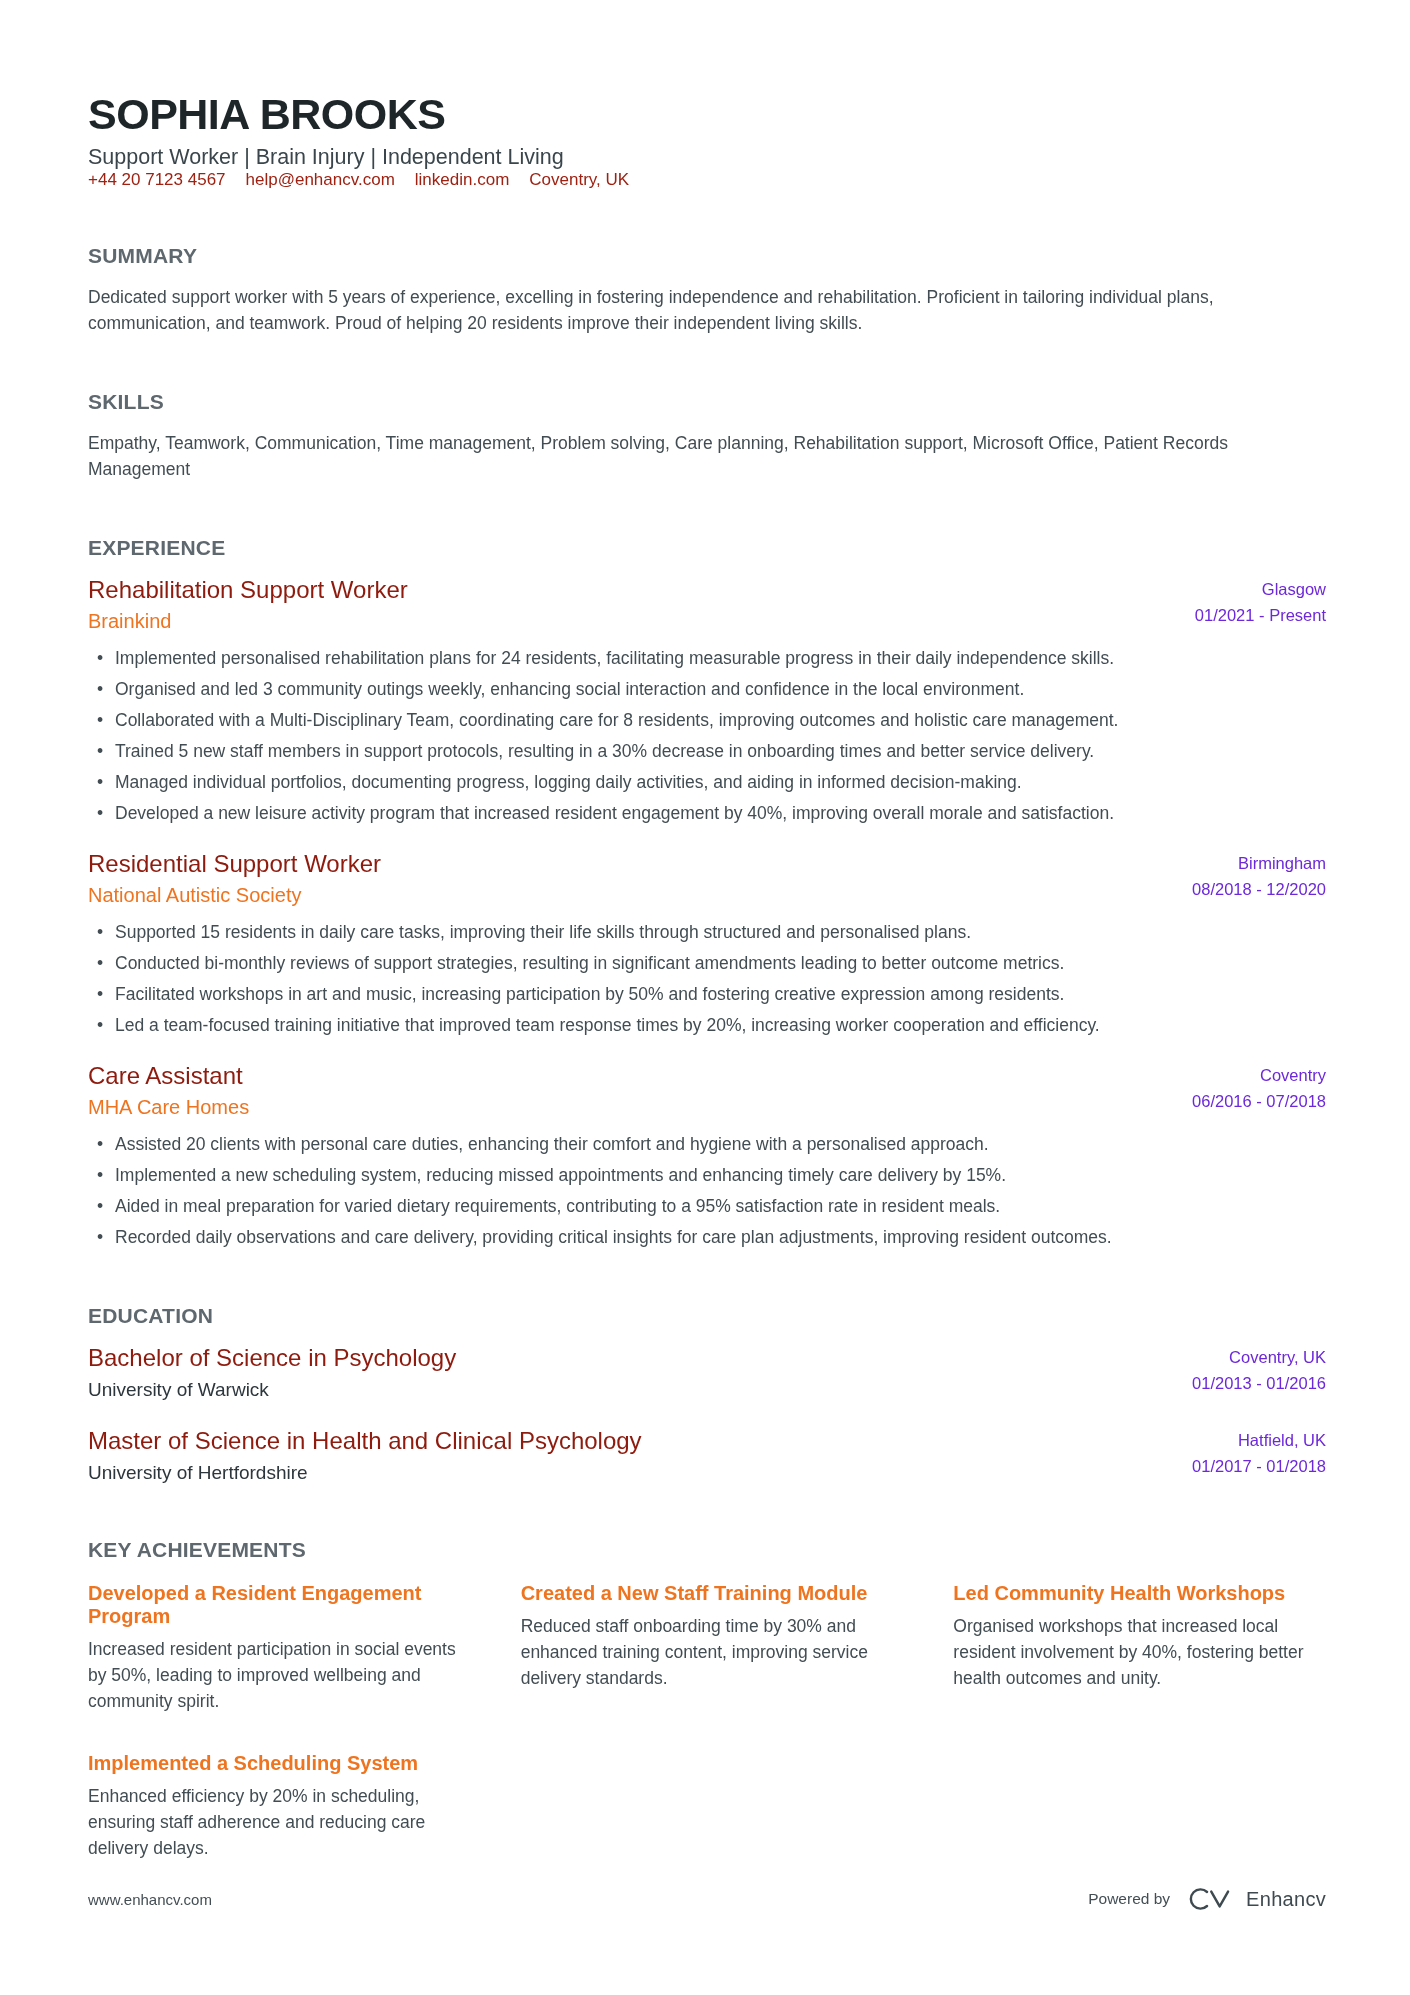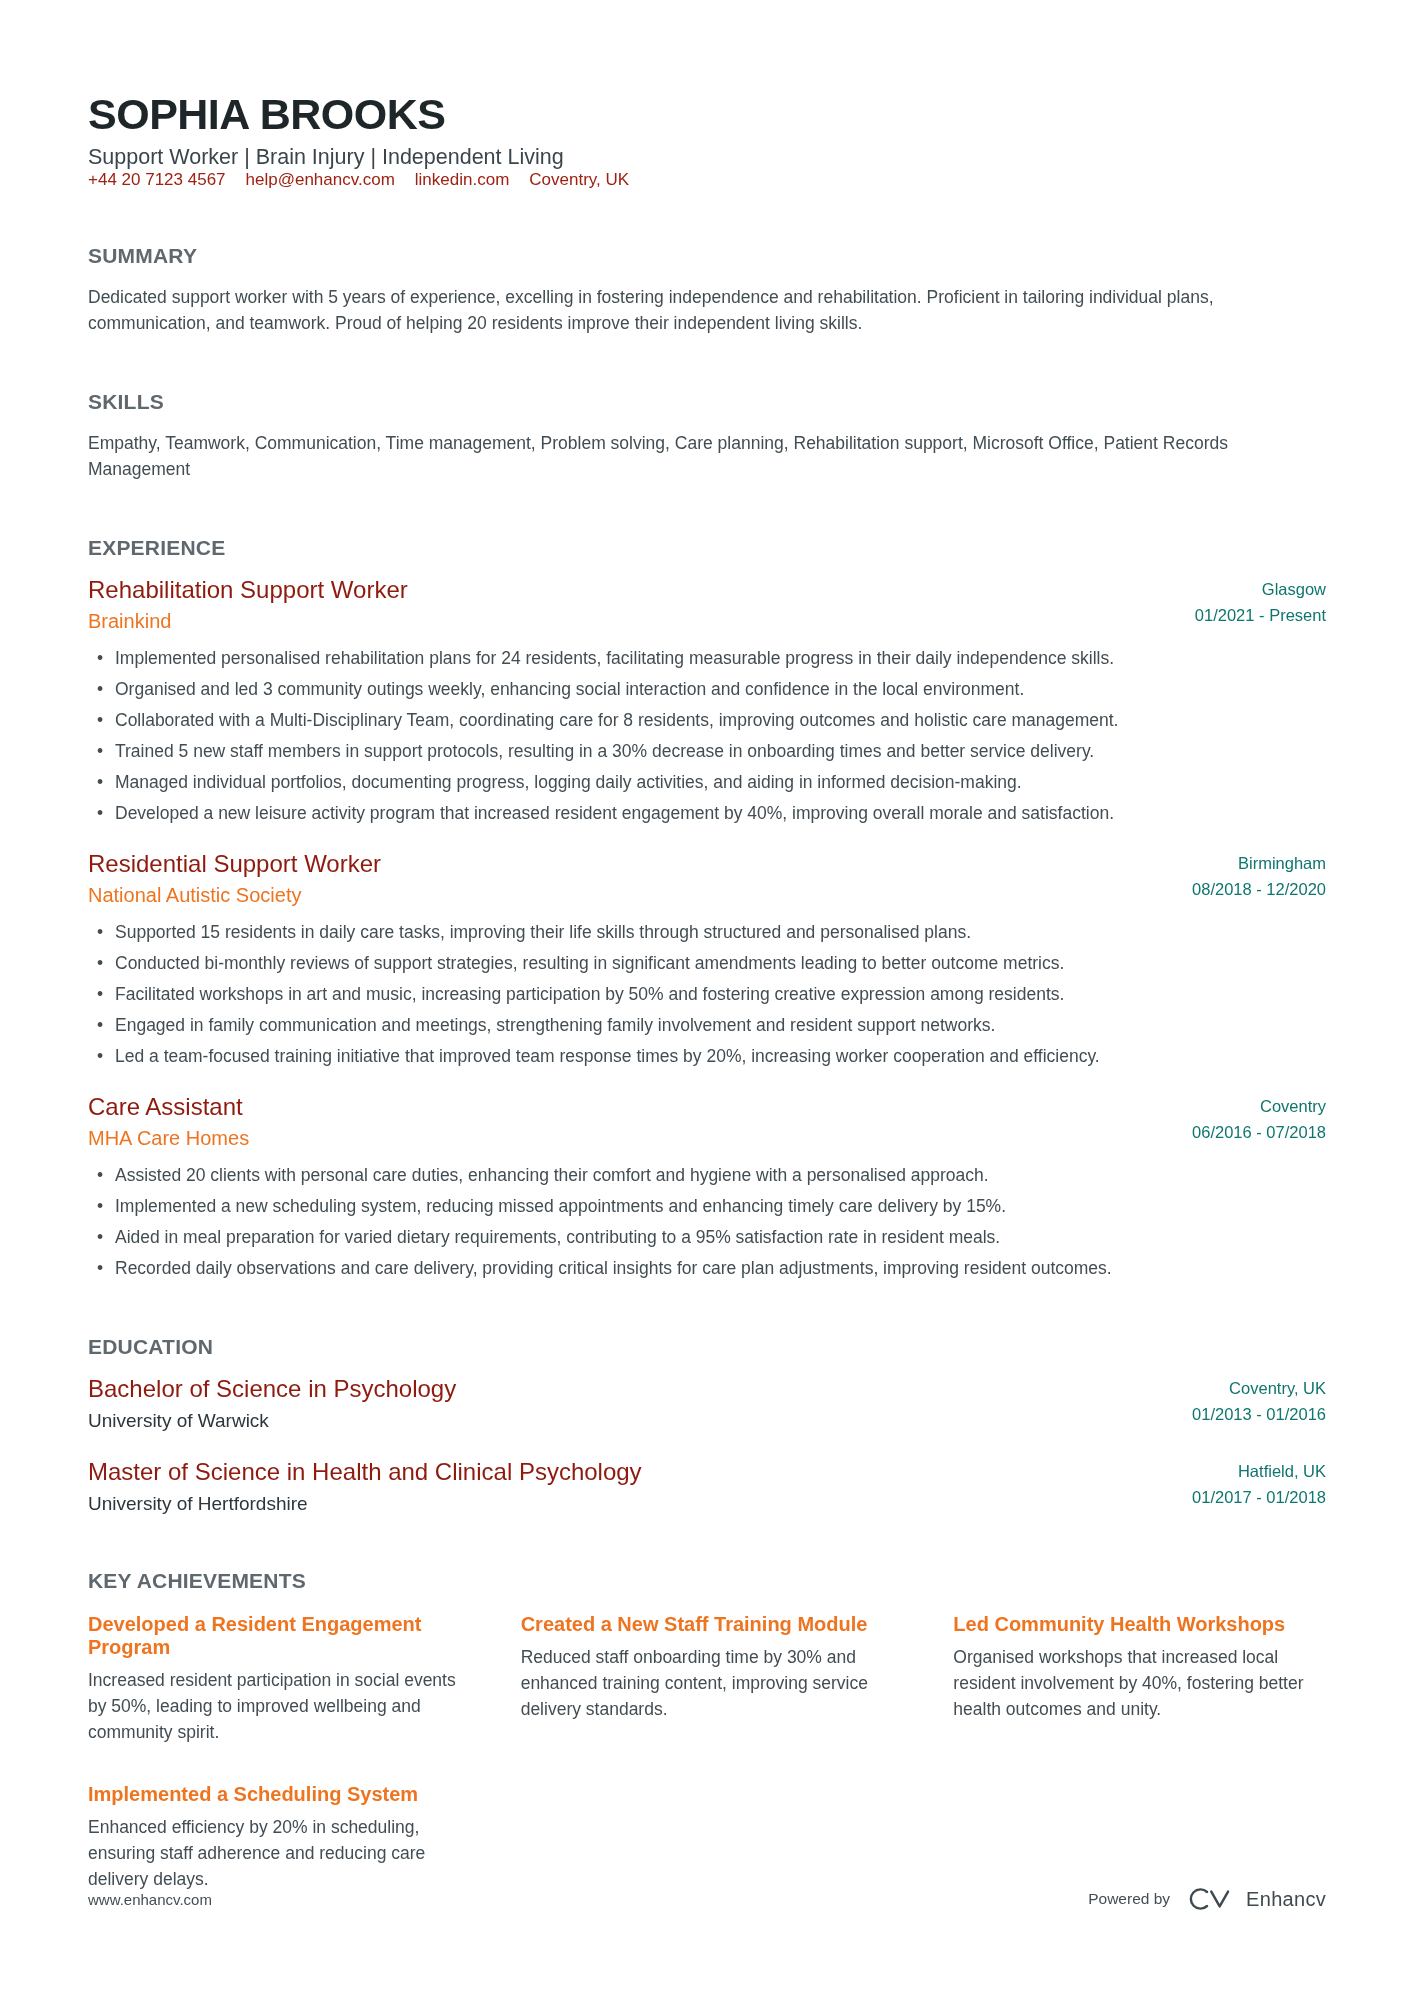--- a/index.html
+++ b/index.html
@@ -66,21 +66,21 @@
   }
   .company {
     margin-top: 6px;
     font-size: 20px;
     color: #ee7420;
   }
   .meta {
     text-align: right;
     font-size: 16.5px;
     line-height: 26px;
-    color: #0f766e;
+    color: #6d28d9;
     white-space: nowrap;
   }
   ul.bullets { margin: 12px 0 0 0; padding: 0; list-style: none; }
   ul.bullets li {
     position: relative;
     padding-left: 27px;
     margin-bottom: 5px;
     font-size: 17.5px;
     line-height: 26px;
     color: #424d53;
@@ -175,21 +175,20 @@
         </div>
         <div class="meta">
           <div>Birmingham</div>
           <div>08/2018 - 12/2020</div>
         </div>
       </div>
       <ul class="bullets">
         <li>Supported 15 residents in daily care tasks, improving their life skills through structured and personalised plans.</li>
         <li>Conducted bi-monthly reviews of support strategies, resulting in significant amendments leading to better outcome metrics.</li>
         <li>Facilitated workshops in art and music, increasing participation by 50% and fostering creative expression among residents.</li>
-        <li>Engaged in family communication and meetings, strengthening family involvement and resident support networks.</li>
         <li>Led a team-focused training initiative that improved team response times by 20%, increasing worker cooperation and efficiency.</li>
       </ul>
     </div>
 
     <div class="job">
       <div class="entry-header">
         <div>
           <h3 class="job-title">Care Assistant</h3>
           <div class="company">MHA Care Homes</div>
         </div>

